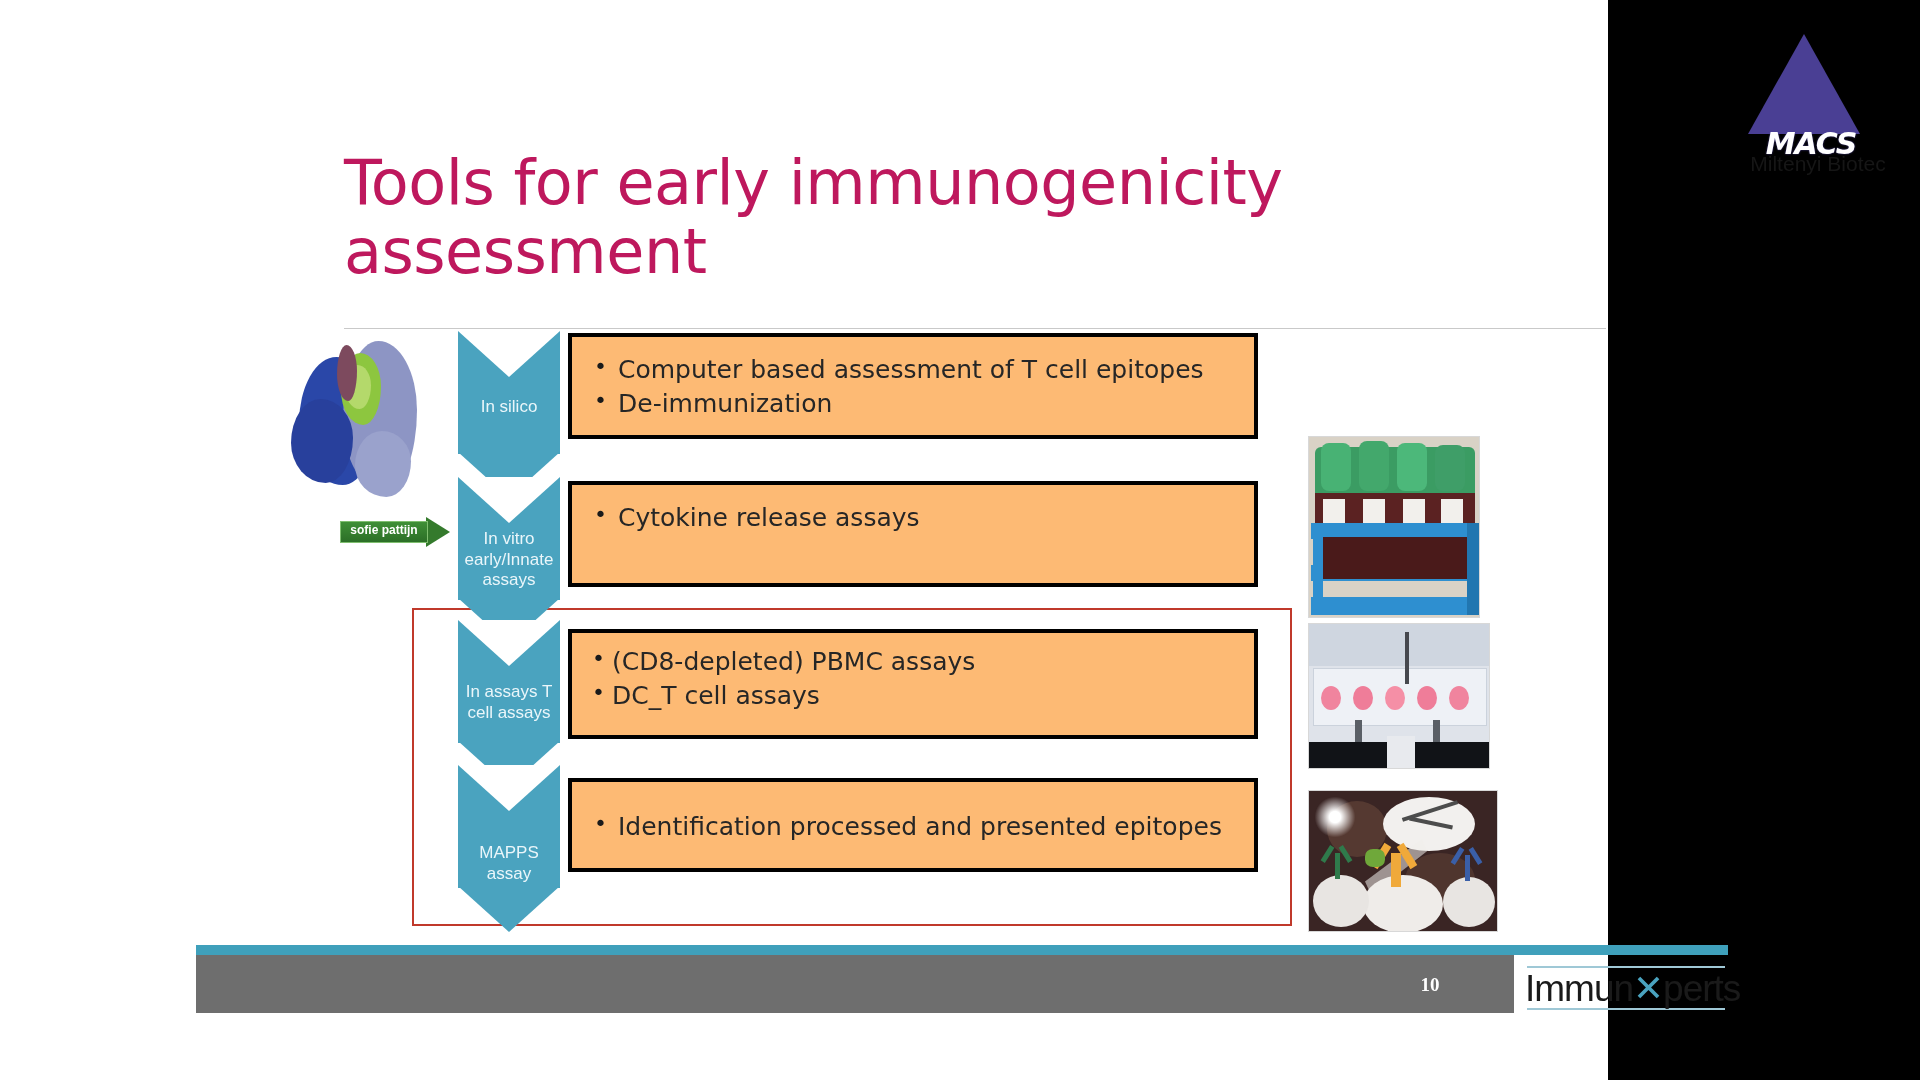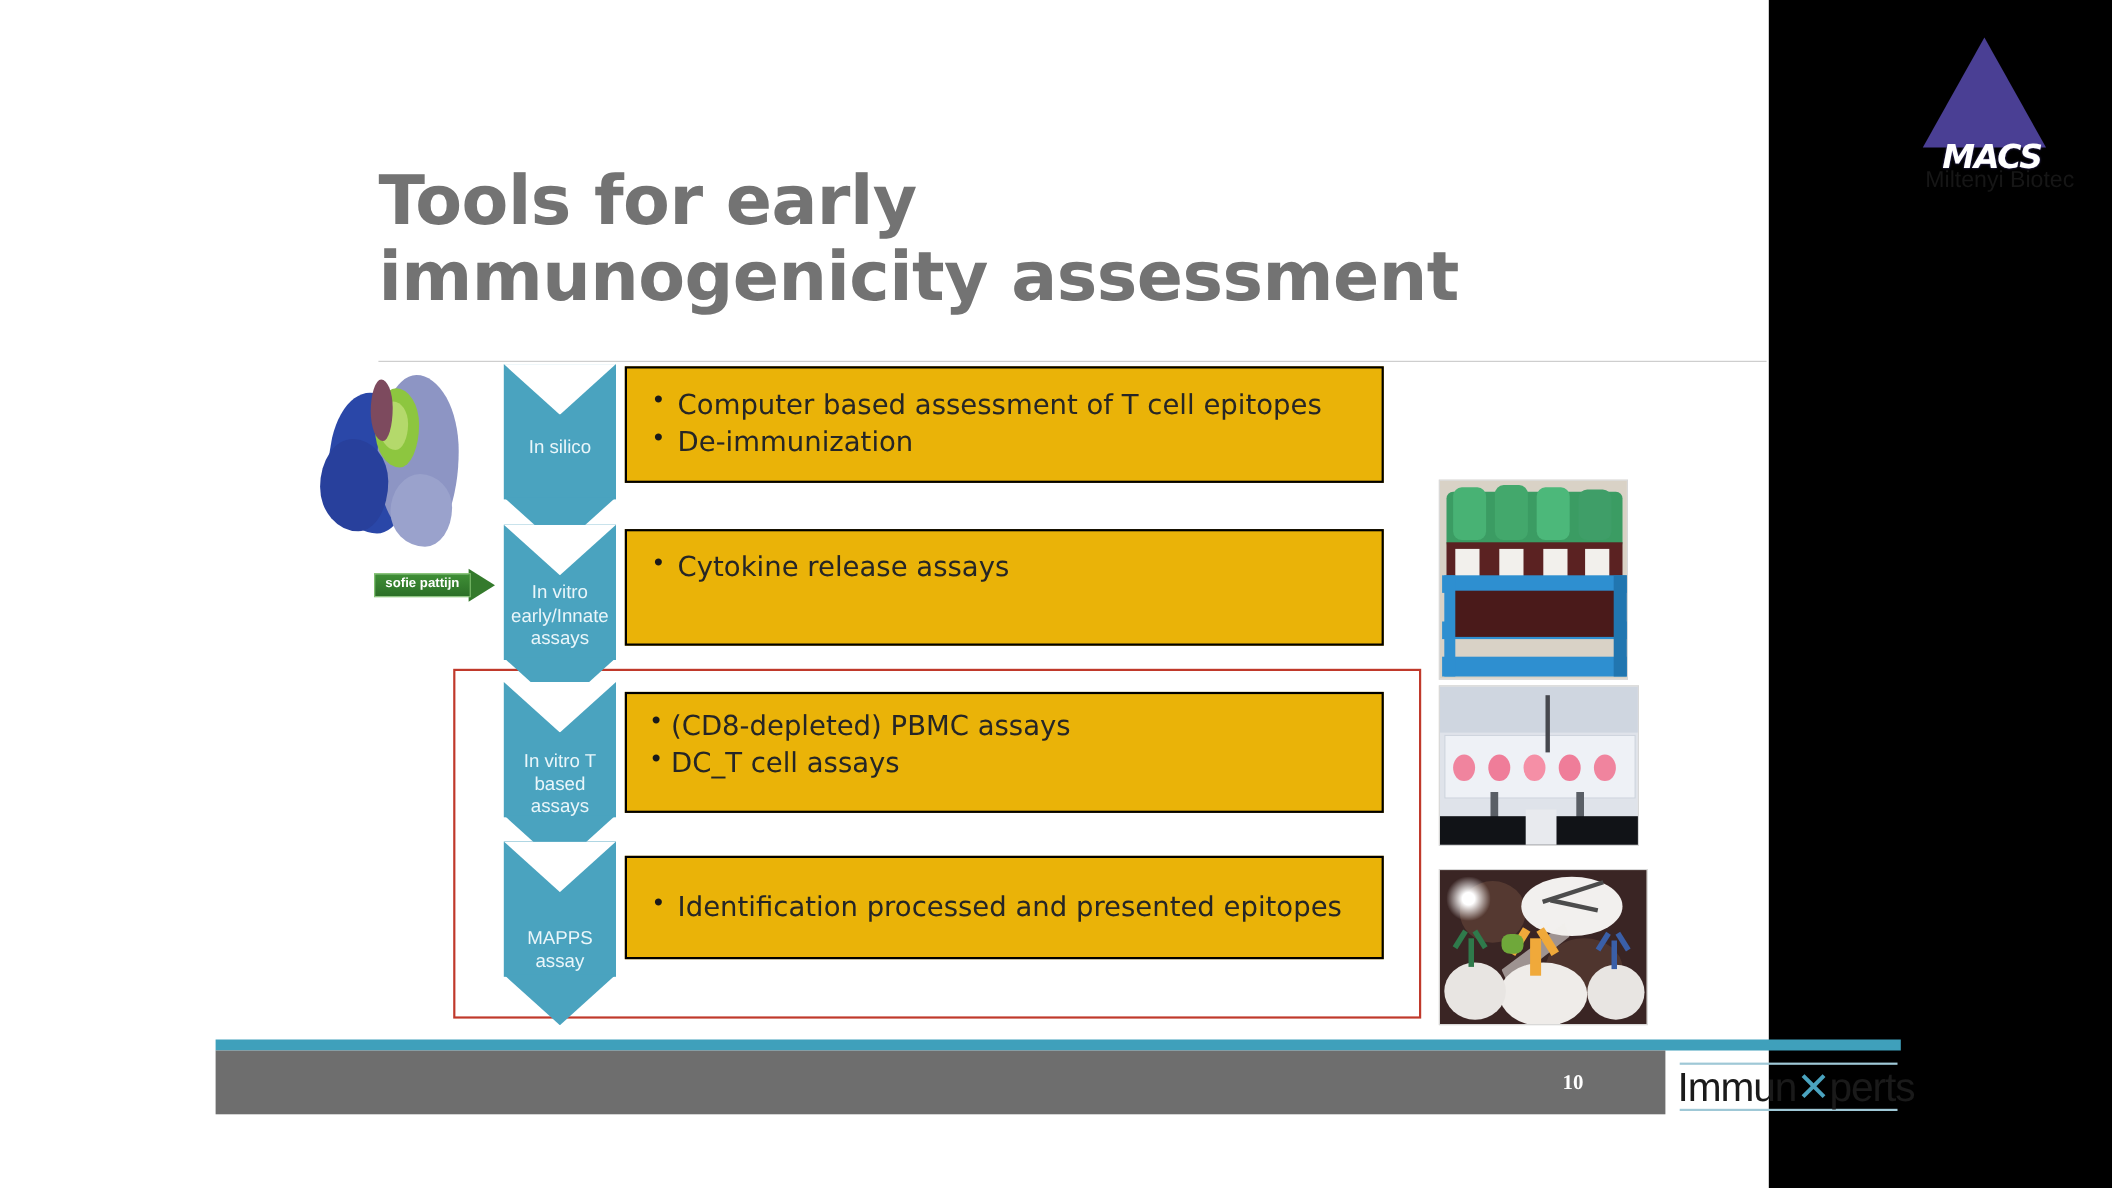--- a/index.html
+++ b/index.html
@@ -54,22 +54,22 @@
     font-family: "Liberation Sans", sans-serif;
   }
 
   
   #title {
     position: absolute;
     left: 344px; top: 148px;
     width: 1000px;
     font-size: 62px;
     line-height: 1.12;
-    color: #737373;
-    font-weight: 700;
+    color: #be185d;
+    font-weight: 400;
     font-family: "DejaVu Sans", sans-serif;
     letter-spacing: -0.5px;
   }
   #title-rule {
     position: absolute;
     left: 344px; top: 328px;
     width: 1262px; height: 1px;
     background: #c9c9c9;
   }
 
@@ -152,22 +152,22 @@
   #chev3 { top: 620px; height: 123px; }
   #chev3 .clabel { top: 62px; }
   #chev4 { top: 765px; height: 123px; }
   #chev4 .clabel { top: 78px; }
 
   
   .cbox {
     position: absolute;
     left: 568px;
     width: 690px;
-    border: 2px solid #000000;
-    background: #eab308;
+    border: 4px solid #000000;
+    background: #fdba74;
     padding: 16px 0 12px 20px;
   }
   .cbox ul { margin: 0; padding: 0; list-style: none; }
   .cbox li {
     position: relative;
     color: #262626;
     font-size: 25px;
     line-height: 1.36;
     font-family: "DejaVu Sans", sans-serif;
     padding-left: 26px;
@@ -293,21 +293,21 @@
 
   <div class="chev" id="chev2">
     <div class="notch"></div>
     <div class="tail"></div>
     <div class="clabel">In vitro early/Innate assays</div>
   </div>
 
   <div class="chev" id="chev3">
     <div class="notch"></div>
     <div class="tail"></div>
-    <div class="clabel">In vitro T based assays</div>
+    <div class="clabel">In assays T cell assays</div>
   </div>
 
   <div class="chev" id="chev4">
     <div class="notch"></div>
     <div class="tail"></div>
     <div class="clabel">MAPPS assay</div>
   </div>
 
   <div class="cbox" id="box1">
     <ul>

